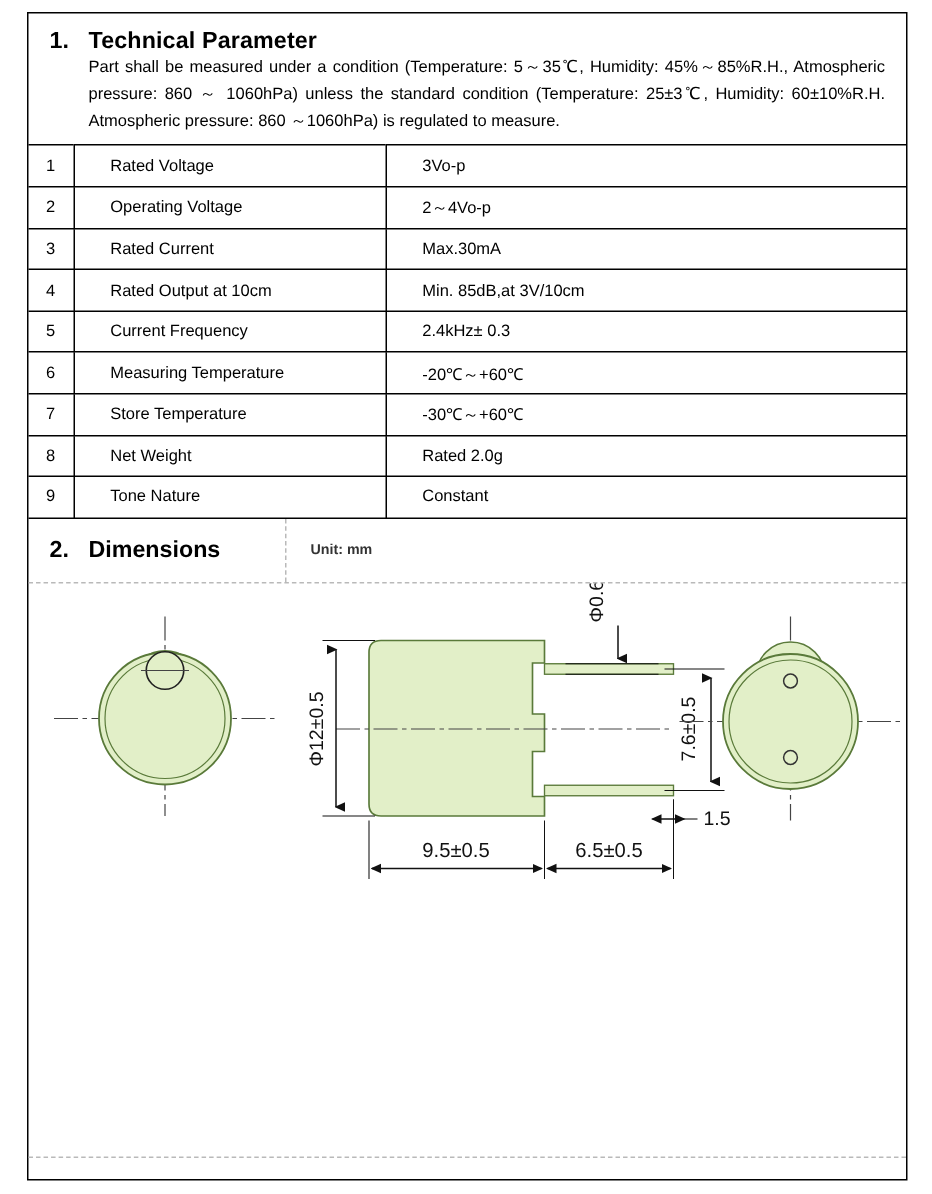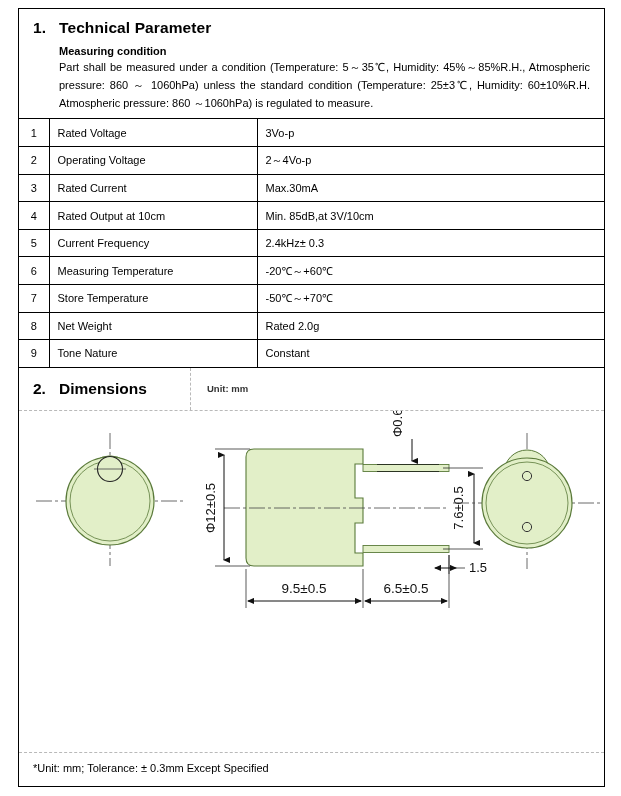--- a/index.html
+++ b/index.html
@@ -57,21 +57,21 @@
     width: 585px;
     margin: 0;
     table-layout: fixed;
     border-top: 1.1px solid #000;
   }
   table.params td {
     border-right: 1.1px solid #000;
     border-bottom: 1.1px solid #000;
     height: 27.6px;
     font-size: 11px;
-    padding: 0 0 0 8px;
+    padding: 0 0 0 24px;
     vertical-align: middle;
     box-sizing: border-box;
   }
   table.params td.idx {
     width: 30px;
     text-align: center;
     padding: 0;
   }
   table.params td.name { width: 208px; }
   table.params td.val  { border-right: none; }
@@ -129,21 +129,20 @@
 </head>
 <body>
 
 <div class="page">
 
   <div class="sec1-head">
     <span class="sec1-num">1.</span>
     <span class="sec1-title">Technical Parameter</span>
   </div>
 
-  <div class="meas-title">Measuring condition</div>
   <div class="meas-body">Part shall be measured under a condition (Temperature: 5～35℃, Humidity: 45%～85%R.H., Atmospheric pressure: 860 ～ 1060hPa) unless the standard condition (Temperature: 25±3℃, Humidity: 60±10%R.H. Atmospheric pressure: 860 ～1060hPa) is regulated to measure.</div>
 
   <table class="params">
     <tbody>
       <tr>
         <td class="idx">1</td>
         <td class="name">Rated Voltage</td>
         <td class="val">3Vo-p</td>
       </tr>
       <tr>
@@ -167,21 +166,21 @@
         <td class="val">2.4kHz± 0.3</td>
       </tr>
       <tr>
         <td class="idx">6</td>
         <td class="name">Measuring Temperature</td>
         <td class="val">-20℃～+60℃</td>
       </tr>
       <tr>
         <td class="idx">7</td>
         <td class="name">Store Temperature</td>
-        <td class="val">-50℃～+70℃</td>
+        <td class="val">-30℃～+60℃</td>
       </tr>
       <tr>
         <td class="idx">8</td>
         <td class="name">Net Weight</td>
         <td class="val">Rated 2.0g</td>
       </tr>
       <tr>
         <td class="idx">9</td>
         <td class="name">Tone Nature</td>
         <td class="val">Constant</td>
@@ -278,16 +277,15 @@
         <circle cx="508" cy="92" r="45" fill="#e2efc8" stroke="#5a7a3a" stroke-width="1.2"></circle>
         <circle cx="508" cy="92" r="41" fill="none" stroke="#5a7a3a" stroke-width="0.8"></circle>
 
         <circle cx="508" cy="65" r="4.6" fill="#e2efc8" stroke="#333" stroke-width="1"></circle>
         <circle cx="508" cy="116" r="4.6" fill="#e2efc8" stroke="#333" stroke-width="1"></circle>
       </g>
     </svg>
   </div>
 
   <div class="notes">
-    <div class="note">*Unit: mm; Tolerance:  ± 0.3mm Except Specified</div>
   </div>
 
 </div>
 
 </body></html>

